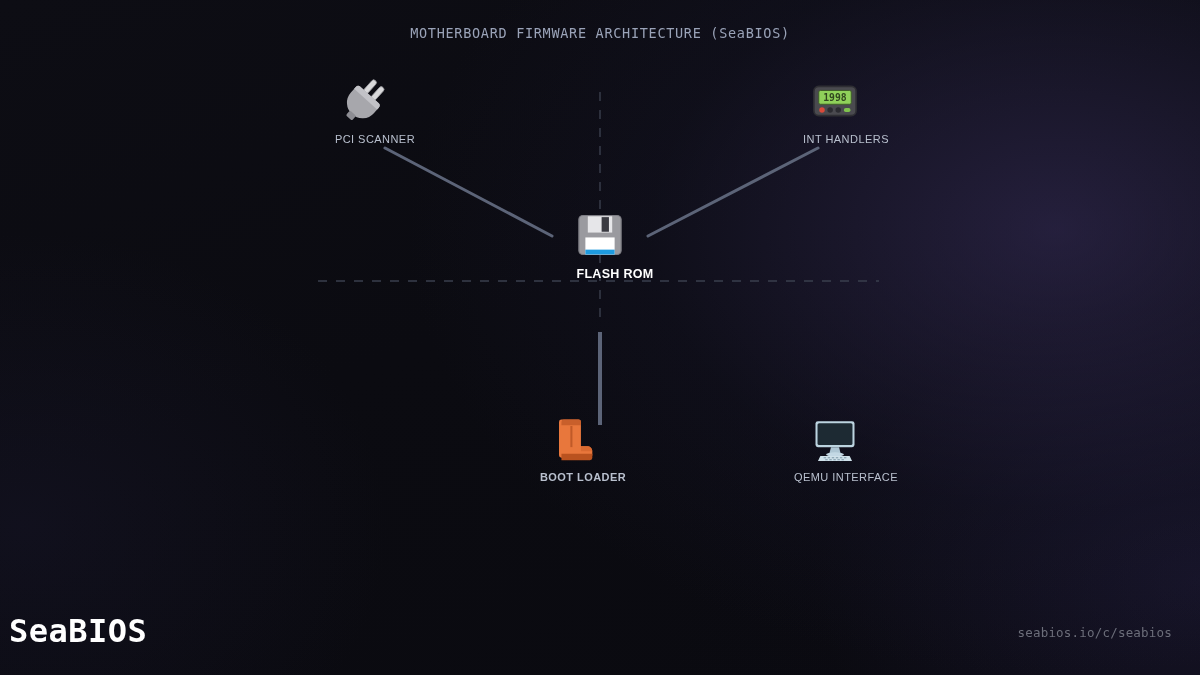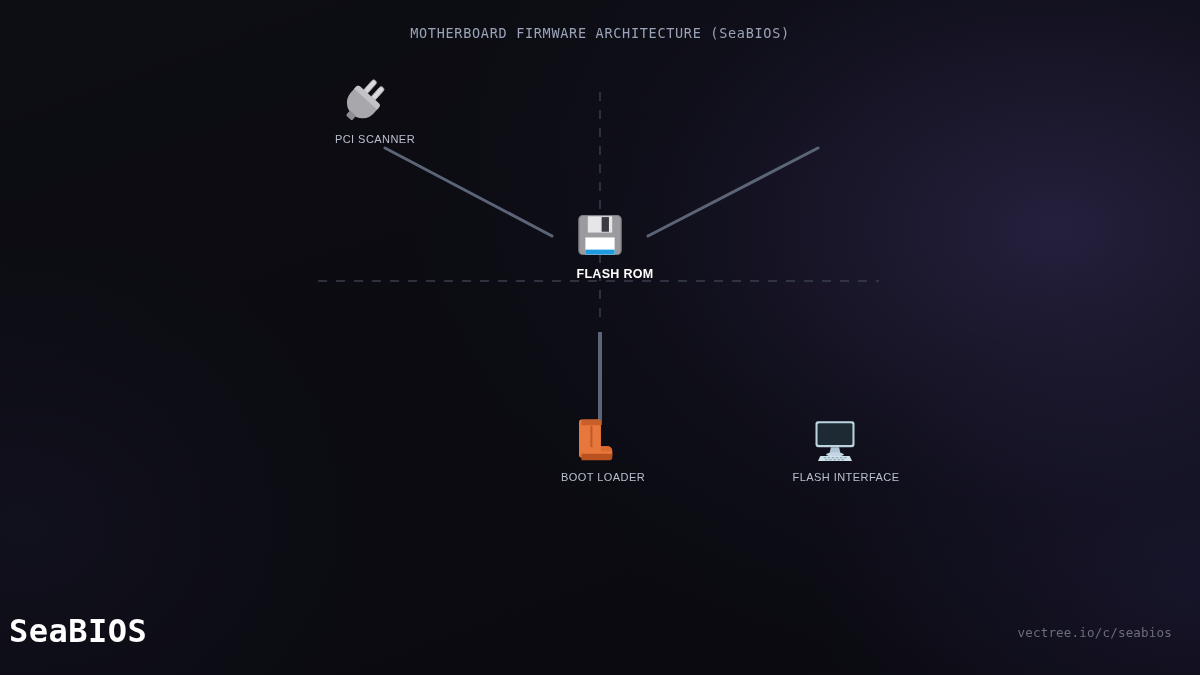--- a/index.html
+++ b/index.html
@@ -154,22 +154,34 @@
         <rect x="22.5" y="4" width="6.5" height="20" rx="3" fill="#d8d8da" stroke="#9b9ba0" stroke-width="1"></rect>
         <rect x="35" y="4" width="6.5" height="20" rx="3" fill="#d8d8da" stroke="#9b9ba0" stroke-width="1"></rect>
         <path d="M17 22 h30 a4 4 0 0 1 4 4 v9 a19 19 0 0 1 -19 19 a19 19 0 0 1 -19 -19 v-9 a4 4 0 0 1 4 -4 z" fill="#a7a7ac"></path>
         <path d="M17 22 h30 a4 4 0 0 1 4 4 v3 H13 v-3 a4 4 0 0 1 4 -4 z" fill="#c2c2c7"></path>
         <rect x="27" y="52" width="10" height="8" rx="2" fill="#8d8d93"></rect>
       </g>
     </svg>
     <div class="node-label">PCI SCANNER</div>
   </div>
 
-
-  <div class="node" style="left:592px; top:448px;">
+  <div class="node" style="left:835px; top:110px;">
+    <svg class="node-icon" viewBox="0 0 64 64">
+      <rect x="6" y="14" width="52" height="36" rx="6" fill="#4a4a4f" stroke="#2e2e33" stroke-width="2"></rect>
+      <rect x="12" y="19" width="40" height="17" rx="2" fill="#8fd15a" stroke="#3f5c28" stroke-width="1.2"></rect>
+      <text x="32" y="32.5" text-anchor="middle" font-family="DejaVu Sans Mono, monospace" font-size="12" font-weight="bold" fill="#31461f">1998</text>
+      <circle cx="16" cy="43" r="3.4" fill="#d84a3a"></circle>
+      <circle cx="26" cy="43" r="3.4" fill="#2c2c31"></circle>
+      <circle cx="36" cy="43" r="3.4" fill="#2c2c31"></circle>
+      <rect x="43" y="40.5" width="8" height="5" rx="2.2" fill="#7fc24e"></rect>
+    </svg>
+    <div class="node-label">INT HANDLERS</div>
+  </div>
+
+  <div class="node" style="left:572px; top:448px;font-weight:bold;">
     <svg class="node-icon" viewBox="0 0 64 64">
       <path d="M22 8 h18 a3 3 0 0 1 3 3 v30 h8 a6 6 0 0 1 6 6 v5 a3 3 0 0 1 -3 3 h-35 a3 3 0 0 1 -3 -3 v-41 a3 3 0 0 1 3 -3 z" fill="#e8773c"></path>
       <path d="M22 8 h18 a3 3 0 0 1 3 3 v4 h-24 v-4 a3 3 0 0 1 3 -3 z" fill="#c85f2b"></path>
       <rect x="30" y="16" width="2.5" height="26" fill="#c05a28"></rect>
       <path d="M19 50 h38 v5 a3 3 0 0 1 -3 3 h-35 z" fill="#b9521f"></path>
       <path d="M43 41 h8 a6 6 0 0 1 6 6 h-14 z" fill="#d96a31"></path>
     </svg>
     <div class="node-label">BOOT LOADER</div>
   </div>
 
@@ -187,20 +199,20 @@
           <rect x="33" y="54.2" width="3" height="1.6"></rect>
         <rect x="38" y="54.2" width="3" height="1.6"></rect>
           <rect x="43" y="54.2" width="3" height="1.6"></rect>
         <rect x="20" y="56.6" width="3" height="1.6"></rect>
           <rect x="25" y="56.6" width="3" height="1.6"></rect>
         <rect x="30" y="56.6" width="3" height="1.6"></rect>
           <rect x="35" y="56.6" width="3" height="1.6"></rect>
         <rect x="40" y="56.6" width="3" height="1.6"></rect>
       </g>
     </svg>
-    <div class="node-label">FLASH INTERFACE</div>
+    <div class="node-label">QEMU INTERFACE</div>
   </div>
 
 
   <div id="page-heading">SeaBIOS</div>
-  <div id="footer-url">vectree.io/c/seabios</div>
+  <div id="footer-url">seabios.io/c/seabios</div>
 
 </div>
 
 </body></html>

